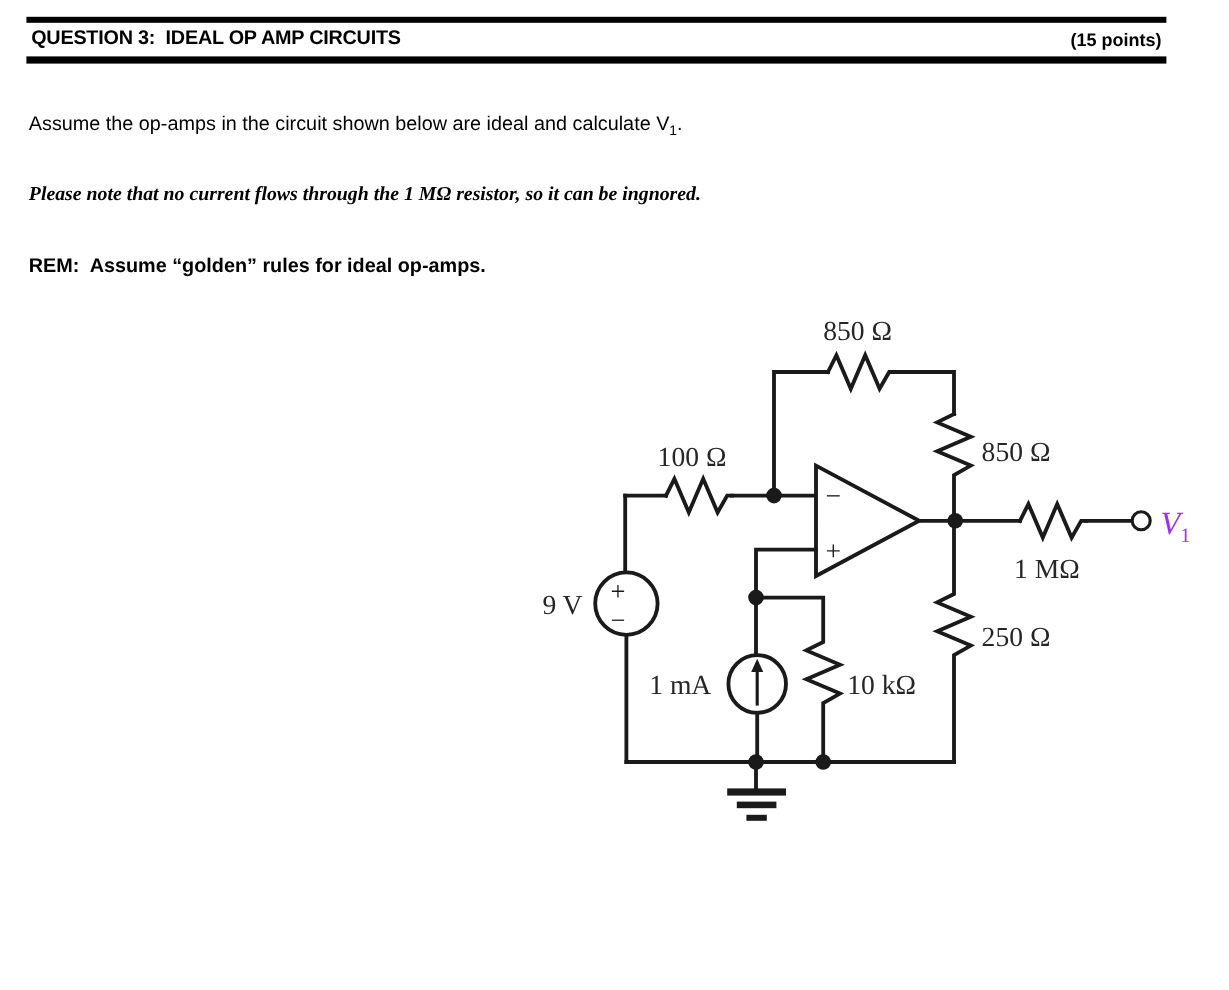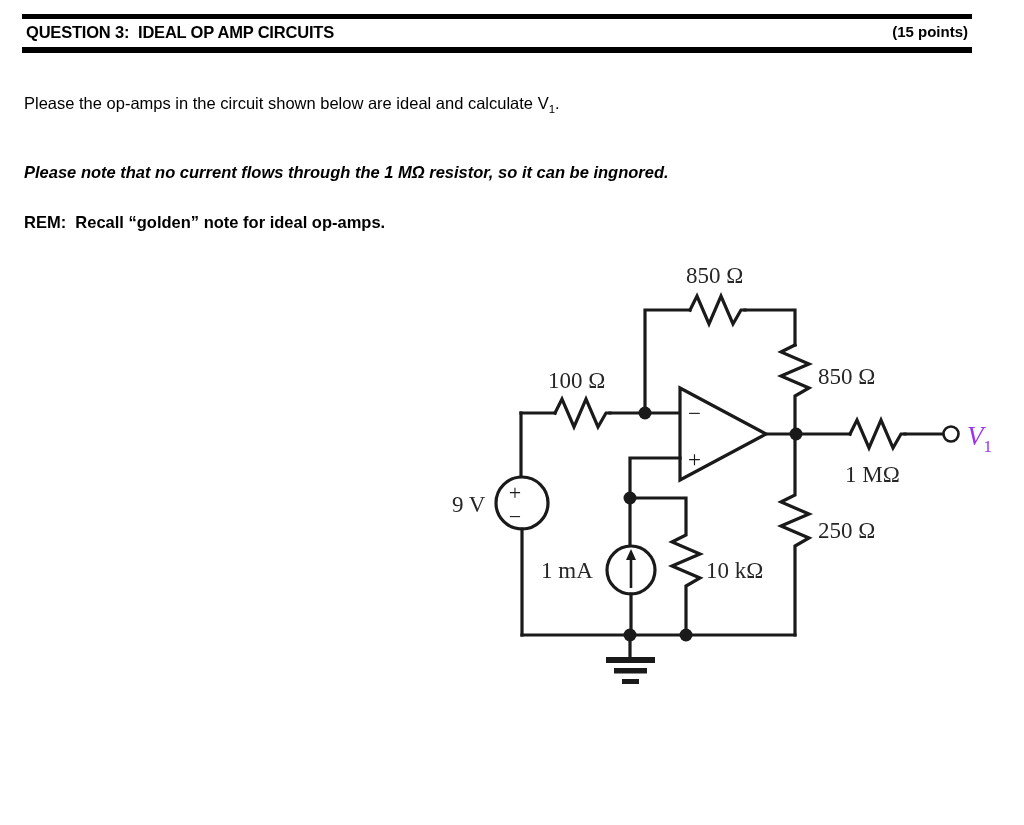--- a/index.html
+++ b/index.html
@@ -26,21 +26,21 @@
   .rule-thick {
     height: 5px;
     background: #000000;
     width: 100%;
   }
   .rule-thick.bottom {
     height: 6px;
   }
   #header-row {
     display: flex;
-    align-items: flex-start;
+    align-items: flex-end;
     justify-content: space-between;
     height: 28px;
     padding: 4px 4px 5px 4px;
     box-sizing: border-box;
   }
   #question-title {
     font-weight: bold;
     font-size: 16.5px;
     letter-spacing: -0.2px;
     white-space: pre;
@@ -53,21 +53,21 @@
 
   
   .para {
     position: absolute;
     left: 24px;
     font-size: 16.5px;
     line-height: 1.25;
     white-space: pre;
   }
   #para-assume { top: 93px; }
-  #para-note   { top: 162px; font-style: italic; font-weight: bold; }
+  #para-note   { top: 152px; font-style: italic; font-weight: bold; font-family: Liberation Serif, serif; }
   #para-rem    { top: 212px; font-weight: bold; }
   .b { font-weight: normal; }
   .sub { font-size: 11.5px; vertical-align: sub; }
 
   
   #circuit-figure {
     position: absolute;
     left: 0;
     top: 0;
     width: 1024px;
@@ -129,25 +129,25 @@
 
 <div id="header-block">
   <div class="rule-thick"></div>
   <div id="header-row">
     <span id="question-title">QUESTION 3:  IDEAL OP AMP CIRCUITS</span>
     <span id="points-label">(15 points)</span>
   </div>
   <div class="rule-thick bottom"></div>
 </div>
 
-<div class="para" id="para-assume"><span>Please the op-amps in the circuit shown below are ideal and </span><span class="b">calculate V</span><span class="b sub">1</span><span class="b">.</span></div>
+<div class="para" id="para-assume"><span>Assume the op-amps in the circuit shown below are ideal and </span><span class="b">calculate V</span><span class="b sub">1</span><span class="b">.</span></div>
 
 <div class="para" id="para-note">Please note that no current flows through the 1 MΩ resistor, so it can be ingnored.</div>
 
-<div class="para" id="para-rem">REM:  Recall “golden” note for ideal op-amps.</div>
+<div class="para" id="para-rem">REM:  Assume “golden” rules for ideal op-amps.</div>
 
 <div id="circuit-figure">
 <svg width="1024" height="825" viewBox="0 0 1024 825" xmlns="http://www.w3.org/2000/svg">
 
   <g>
 
     <path class="wire" d="M 645 413 L 645 310 L 690 310"></path>
 
     <path class="wire" d="M 690 310 L 697 296 L 709 324 L 721 296 L 733 324 L 741 310 L 745 310"></path>
 

